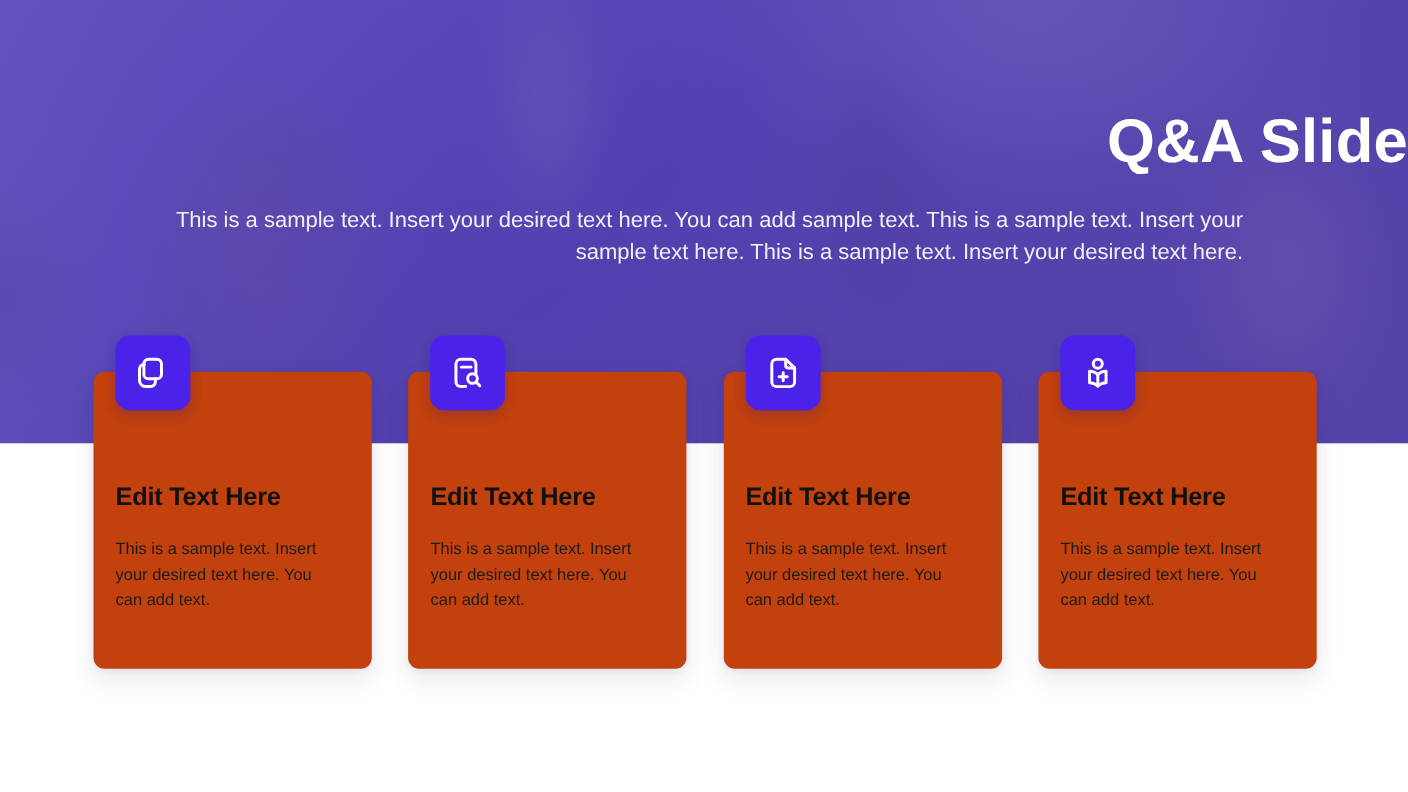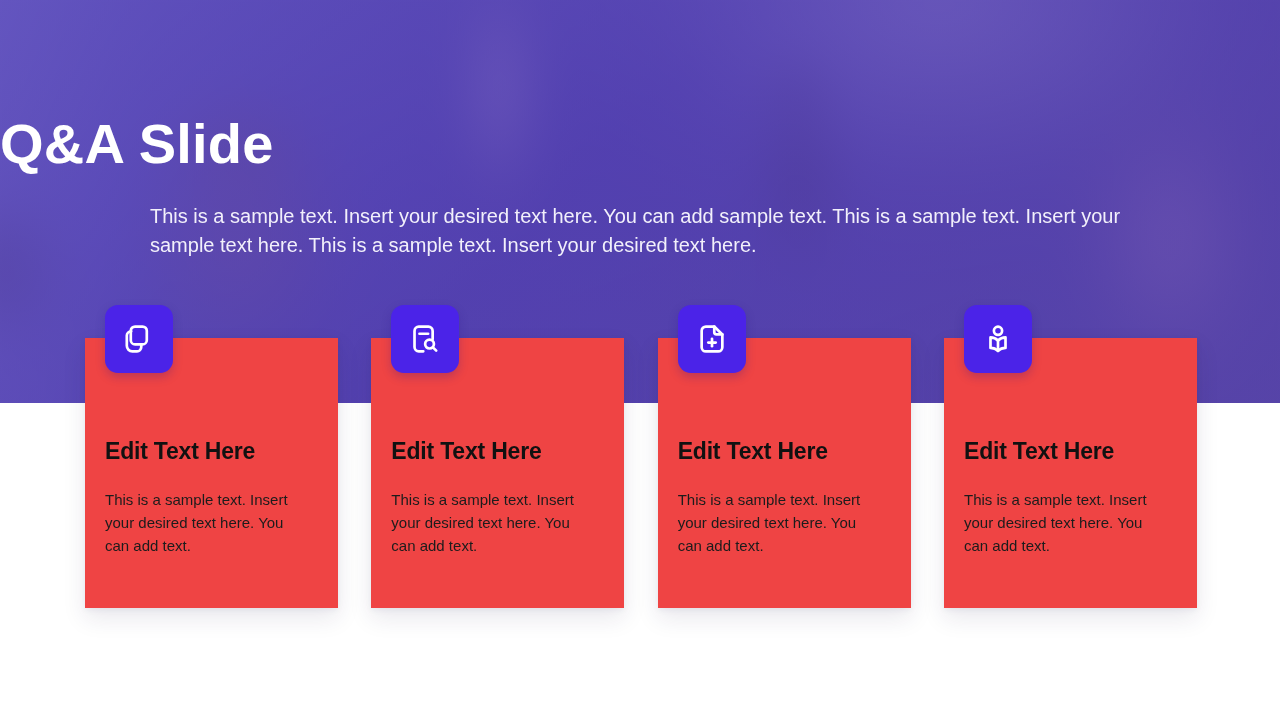--- a/index.html
+++ b/index.html
@@ -66,23 +66,23 @@
     inset: 0;
     background:
       linear-gradient(135deg, rgba(92,78,196,0.62) 0%, rgba(78,58,178,0.55) 45%, rgba(86,66,170,0.60) 100%),
       linear-gradient(180deg, rgba(70,52,160,0.22) 0%, rgba(92,76,172,0.30) 100%);
   }
 
   
   .hero-text {
     position: absolute;
     left: 0;
-    top: 16px;
-    width: 1280px;
-    text-align: left;
+    top: 0;
+    width: 1280px;
+    text-align: right;
   }
   .slide-title {
     margin: 0;
     padding-top: 96px;
     font-size: 56px;
     font-weight: 700;
     color: #ffffff;
     letter-spacing: 0.2px;
     line-height: 1.15;
   }
@@ -103,22 +103,22 @@
     width: 1112px;
     height: 272px;
     display: flex;
     justify-content: space-between;
   }
 
   .card {
     position: relative;
     width: 253px;
     height: 270px;
-    background: #ef4444;
-    border-radius: 0;
+    background: #c2410c;
+    border-radius: 10px;
     box-shadow: 0 10px 22px rgba(40,30,80,0.10), 0 2px 6px rgba(40,30,80,0.06);
     box-sizing: border-box;
     padding: 100px 20px 0 20px;
   }
 
   .card-badge {
     position: absolute;
     left: 20px;
     top: -33px;
     width: 68px;

